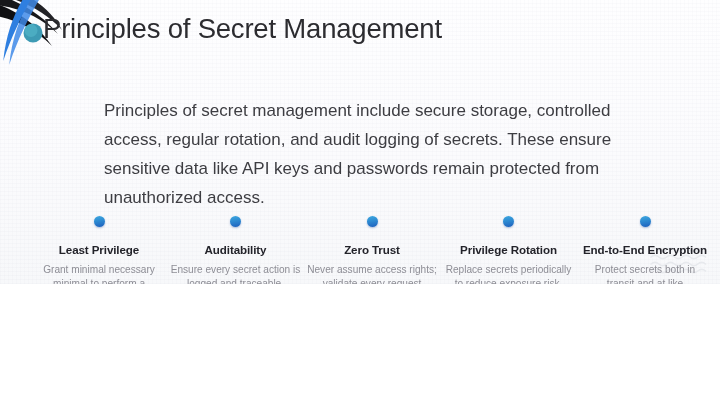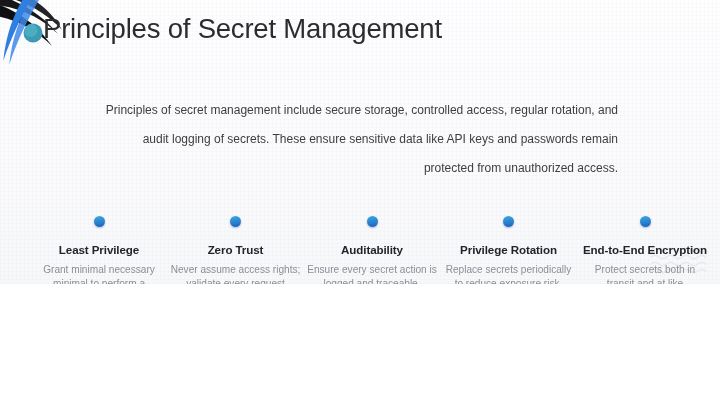--- a/index.html
+++ b/index.html
@@ -77,22 +77,22 @@
     font-weight: 400;
     white-space: nowrap;
   }
 
   
   .intro {
     position: absolute;
     left: 104px;
     top: 96px;
     width: 514px;
-    text-align: right;
-    font-size: 12px;
+    text-align: left;
+    font-size: 17px;
     line-height: 29px;
     color: #3d3d42;
     font-weight: 400;
   }
 
   
   .cards {
     position: absolute;
     left: 32px;
     top: 216px;
@@ -178,34 +178,34 @@
 
     <div class="card">
       <div class="dot"></div>
       <div class="card-title">Least Privilege</div>
       <div class="card-desc">Grant minimal necessary minimal to perform a function.</div>
       <div class="bar navy"></div>
     </div>
 
     <div class="card">
       <div class="dot"></div>
+      <div class="card-title">Auditability</div>
+      <div class="card-desc">Ensure every secret action is logged and traceable.</div>
+      <div class="bar navy"></div>
+    </div>
+
+    <div class="card">
+      <div class="dot"></div>
       <div class="card-title">Zero Trust</div>
       <div class="card-desc">Never assume access rights; validate every request explicitly.</div>
       <div class="bar teal"></div>
     </div>
 
     <div class="card">
       <div class="dot"></div>
-      <div class="card-title">Auditability</div>
-      <div class="card-desc">Ensure every secret action is logged and traceable.</div>
-      <div class="bar navy"></div>
-    </div>
-
-    <div class="card">
-      <div class="dot"></div>
       <div class="card-title">Privilege Rotation</div>
       <div class="card-desc">Replace secrets periodically to reduce exposure risk.</div>
       <div class="bar teal"></div>
     </div>
 
     <div class="card">
       <div class="dot"></div>
       <div class="card-title">End-to-End Encryption</div>
       <div class="card-desc">Protect secrets both in transit and at like</div>
       <div class="bar navy"></div>

